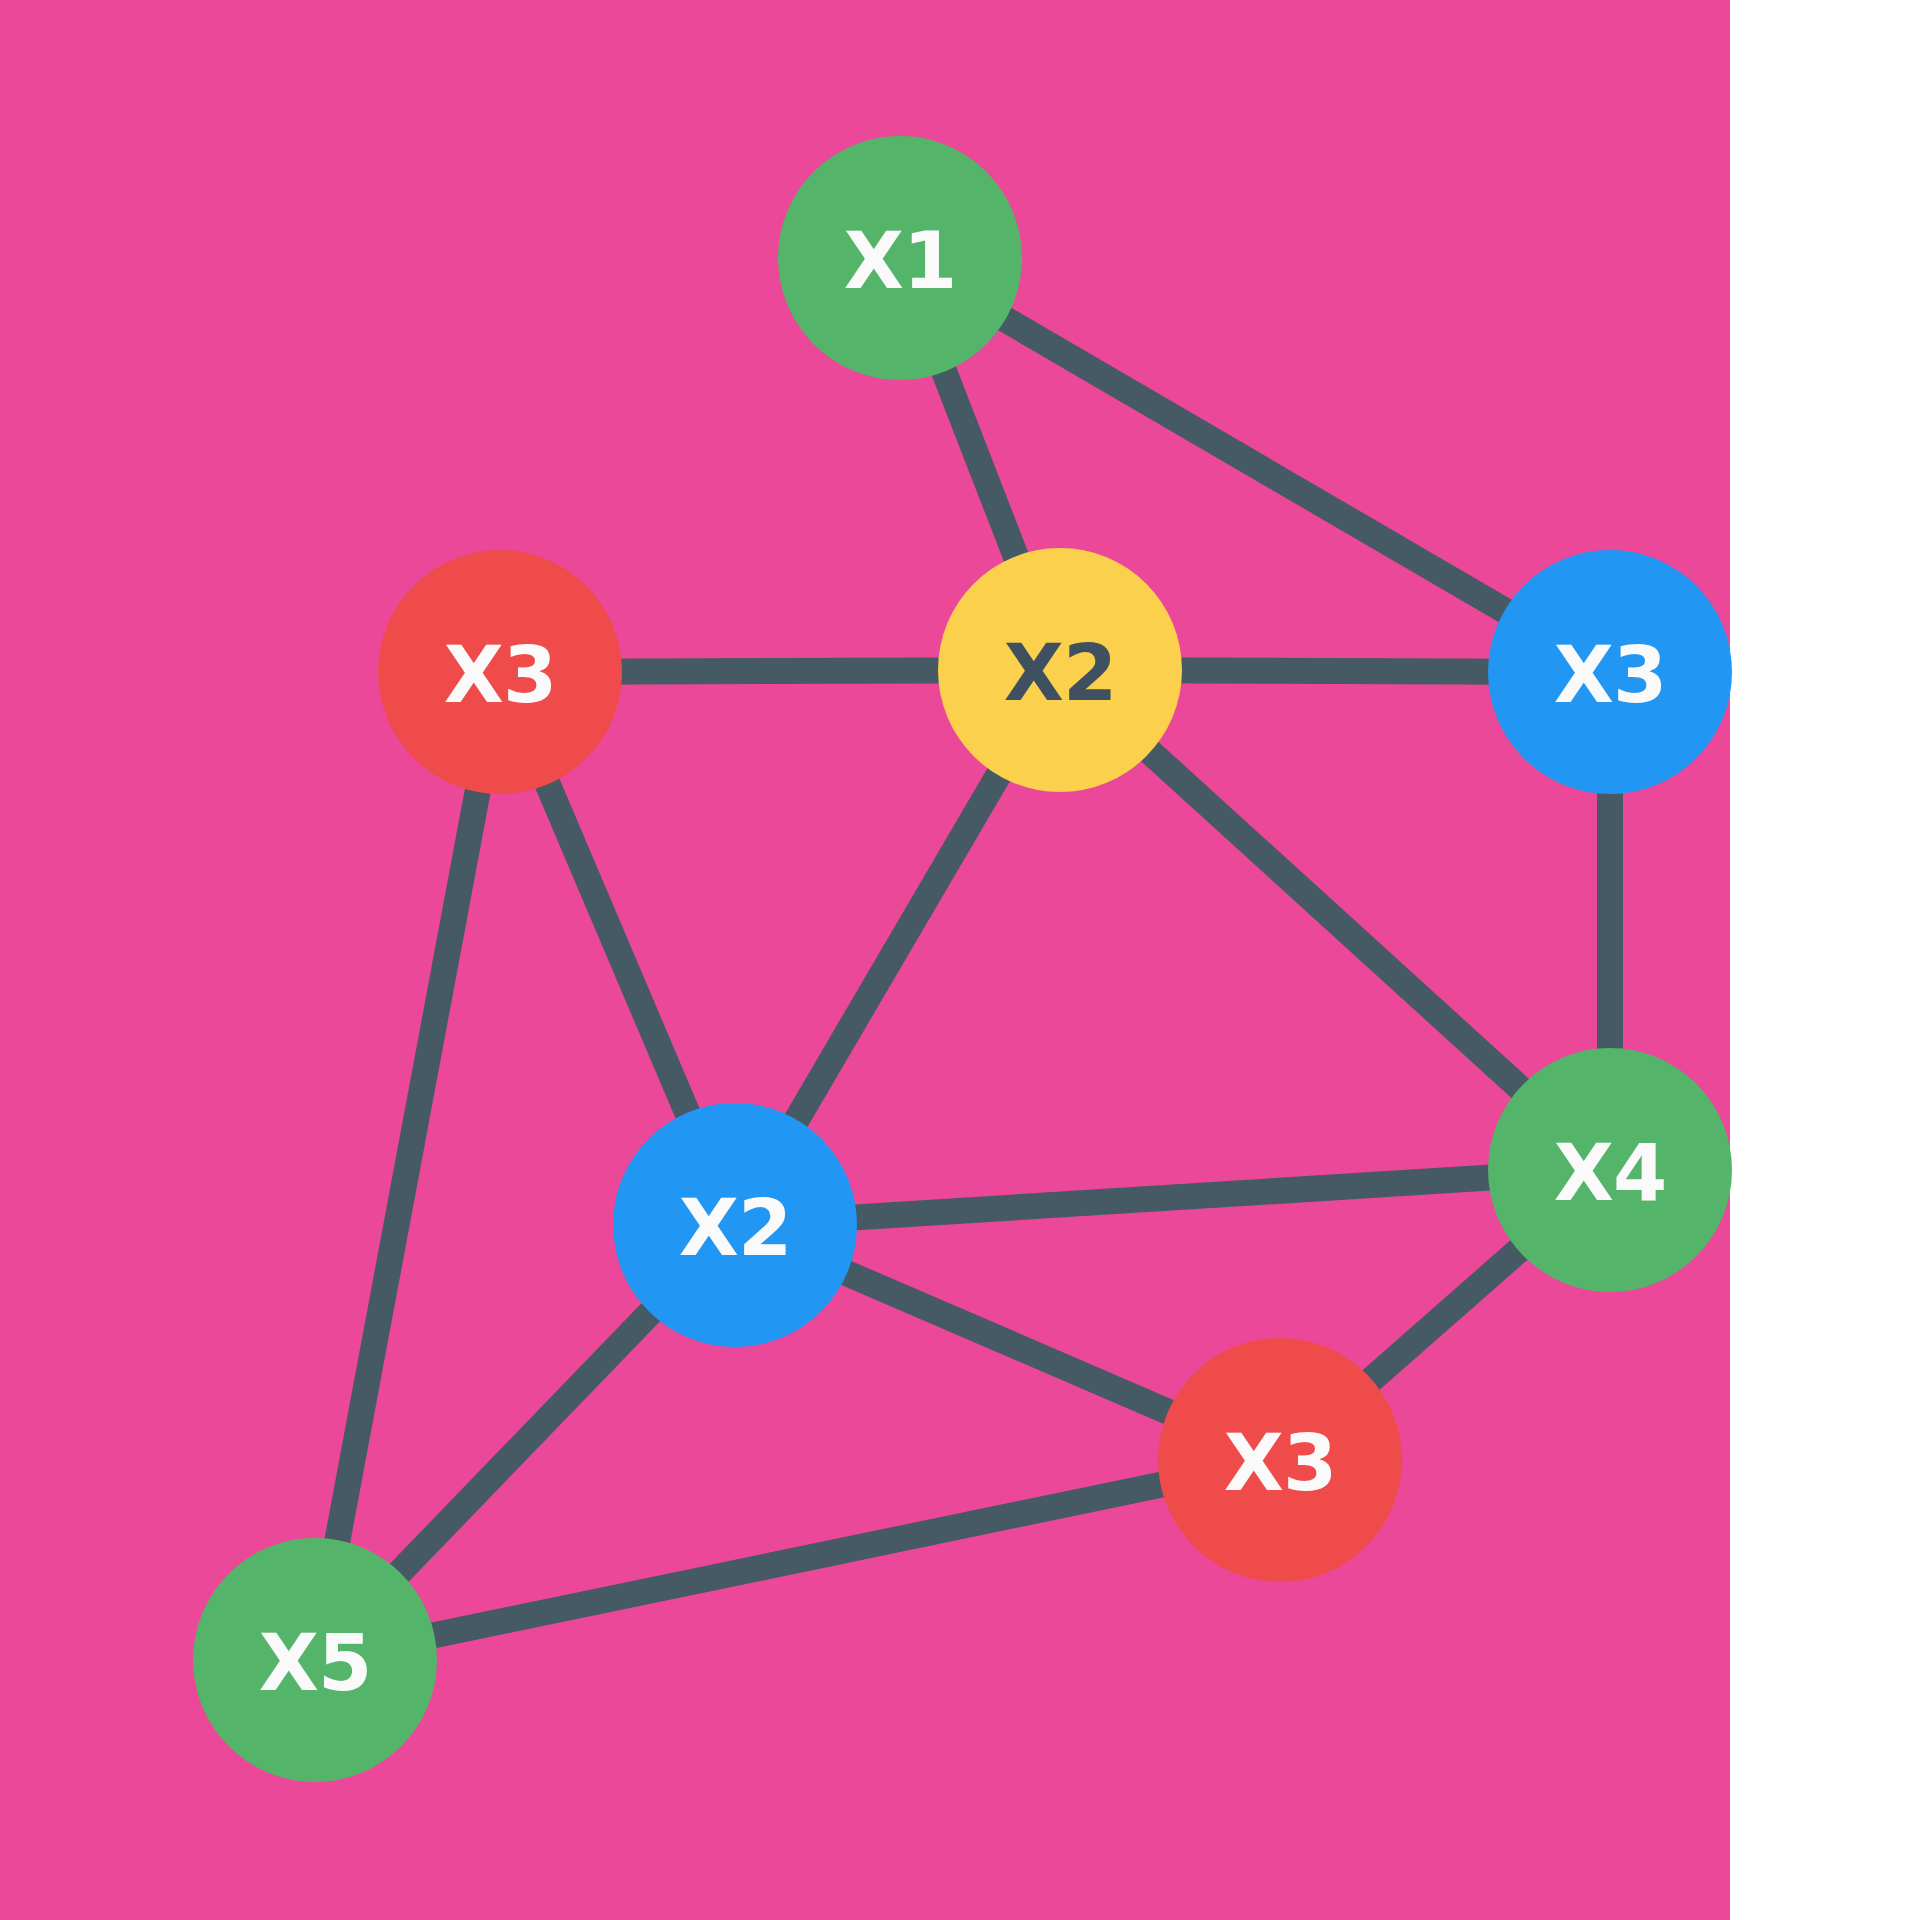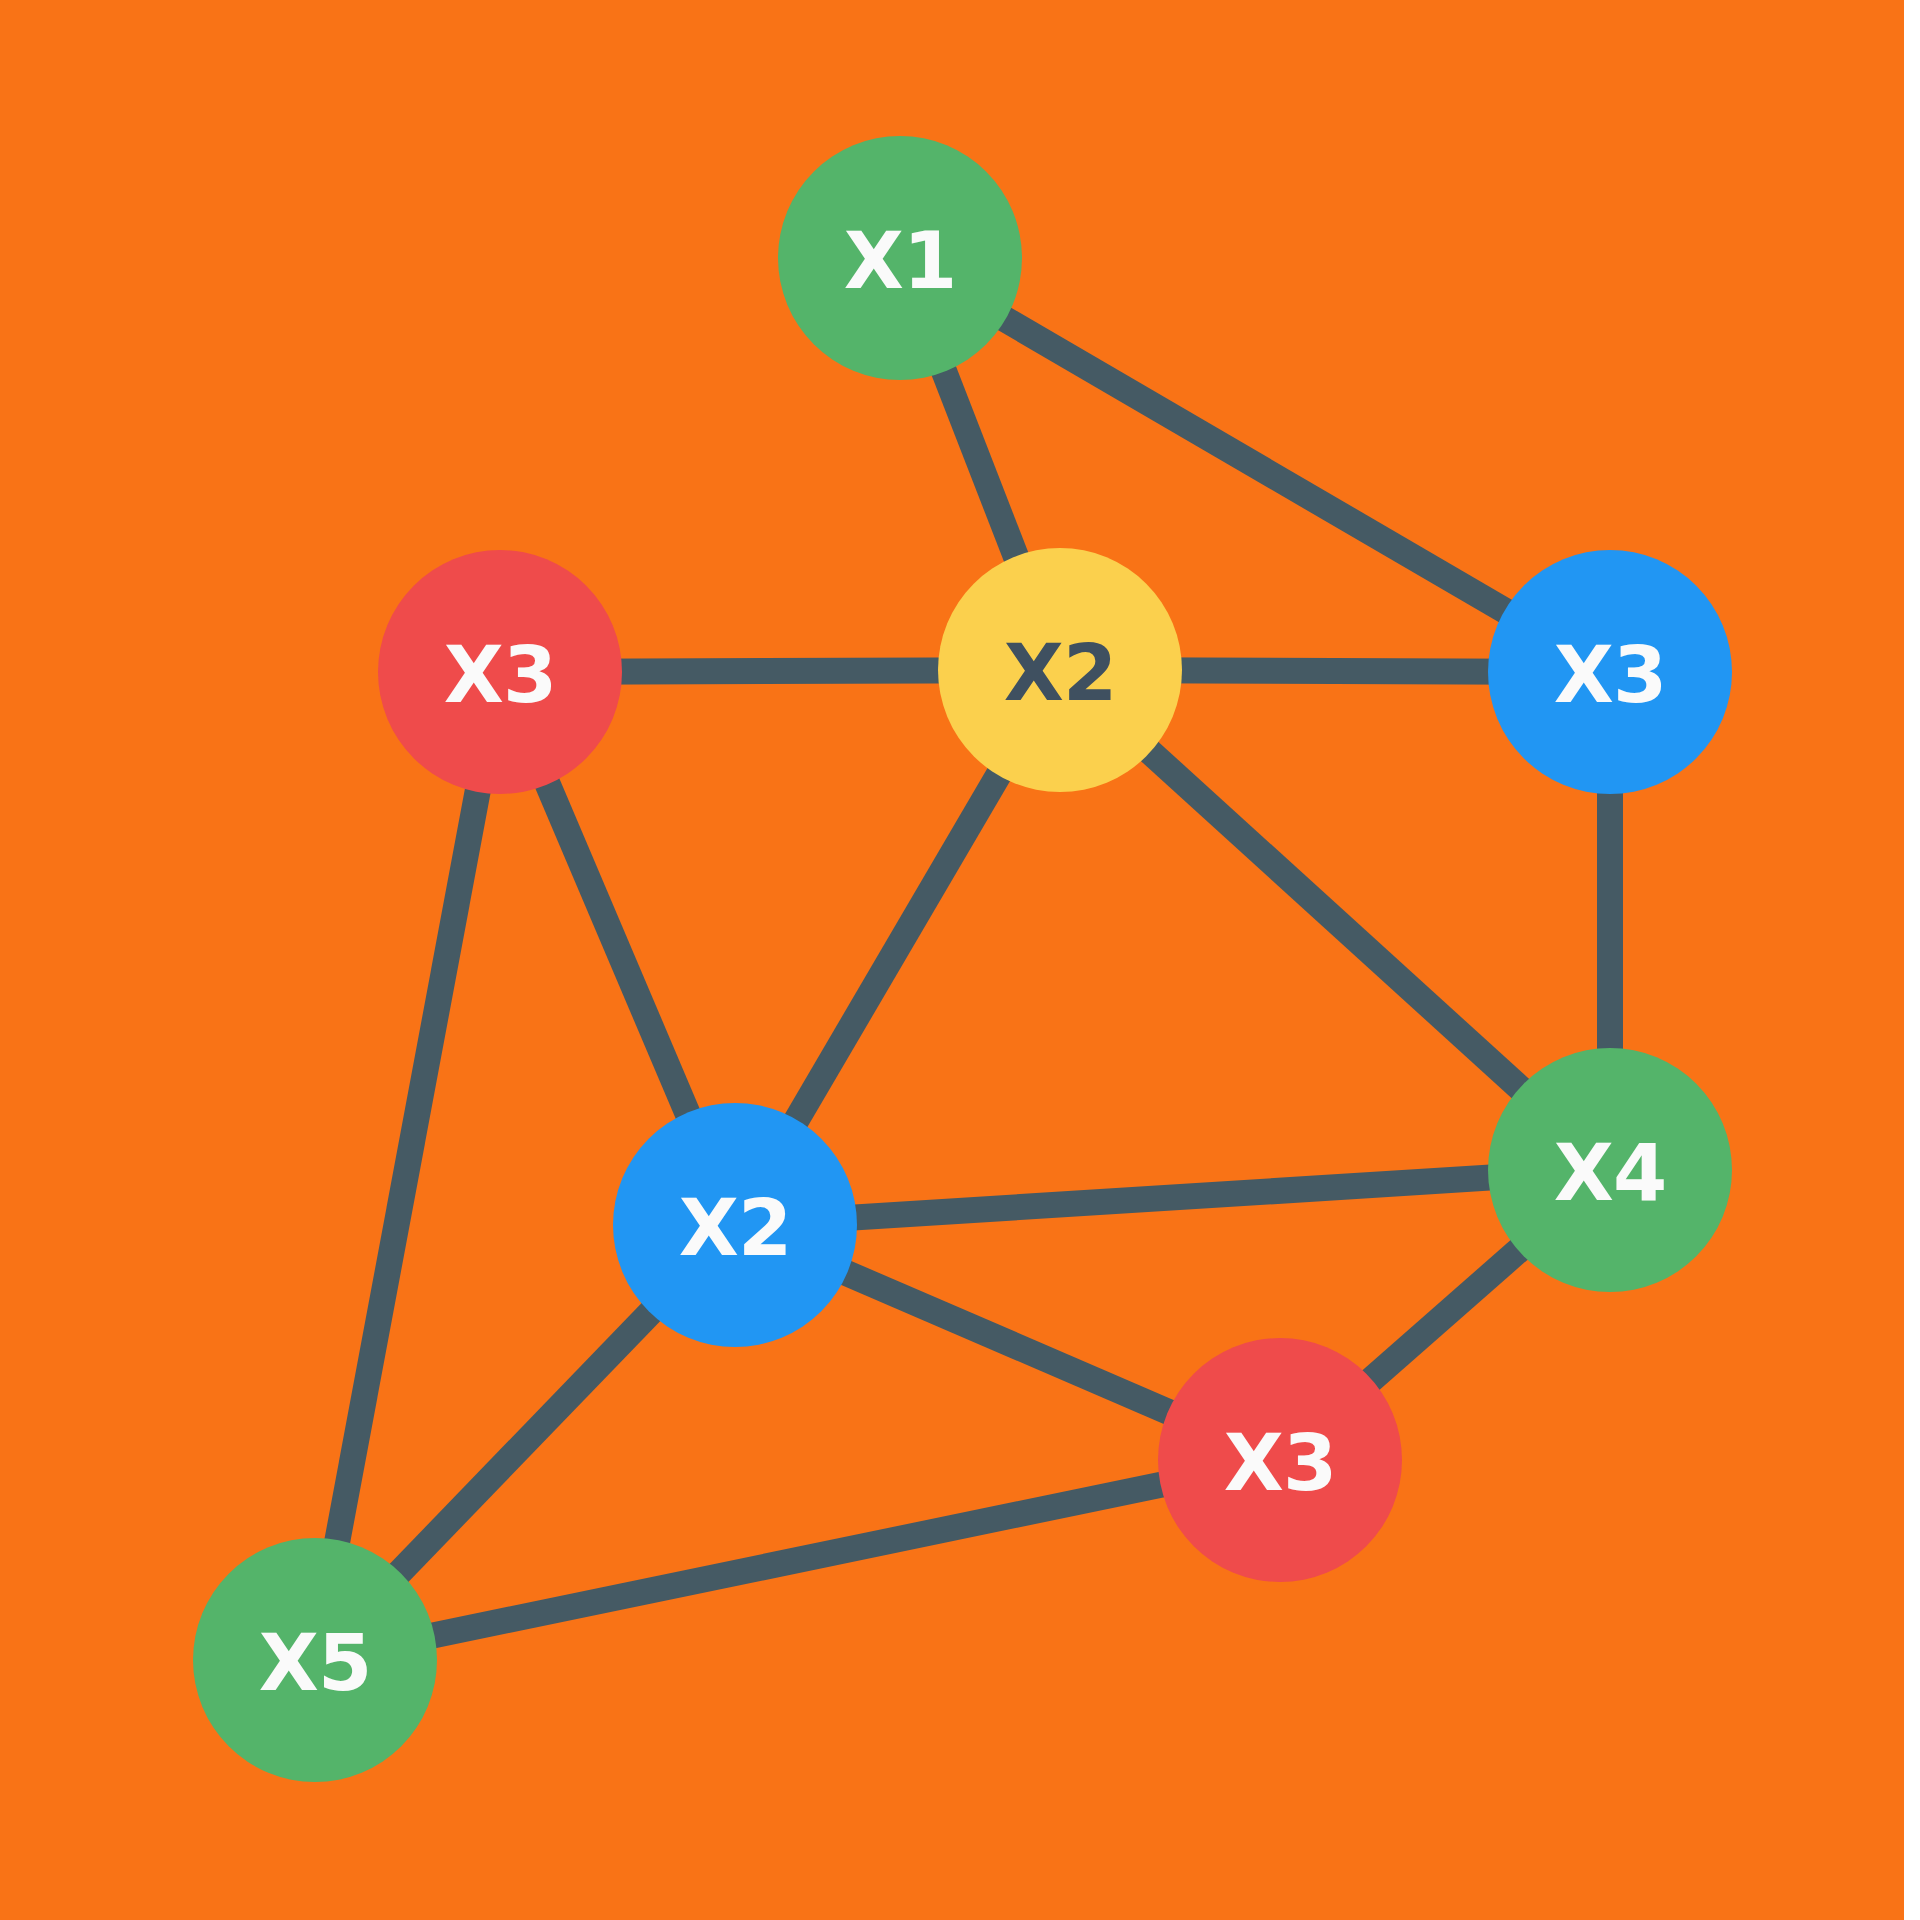--- a/index.html
+++ b/index.html
@@ -9,23 +9,23 @@
     background: #ffffff;
   }
   body {
     width: 1920px;
     height: 1920px;
     font-family: "DejaVu Sans", "Liberation Sans", sans-serif;
     overflow: hidden;
   }
   #graph-stage {
     position: relative;
-    width: 1904px;
+    width: 1730px;
     height: 1920px;
-    background: #f97316;
+    background: #ec4899;
   }
   #graph-svg {
     position: absolute;
     left: 0;
     top: 0;
     width: 1920px;
     height: 1920px;
     display: block;
   }
   .edge-line {

